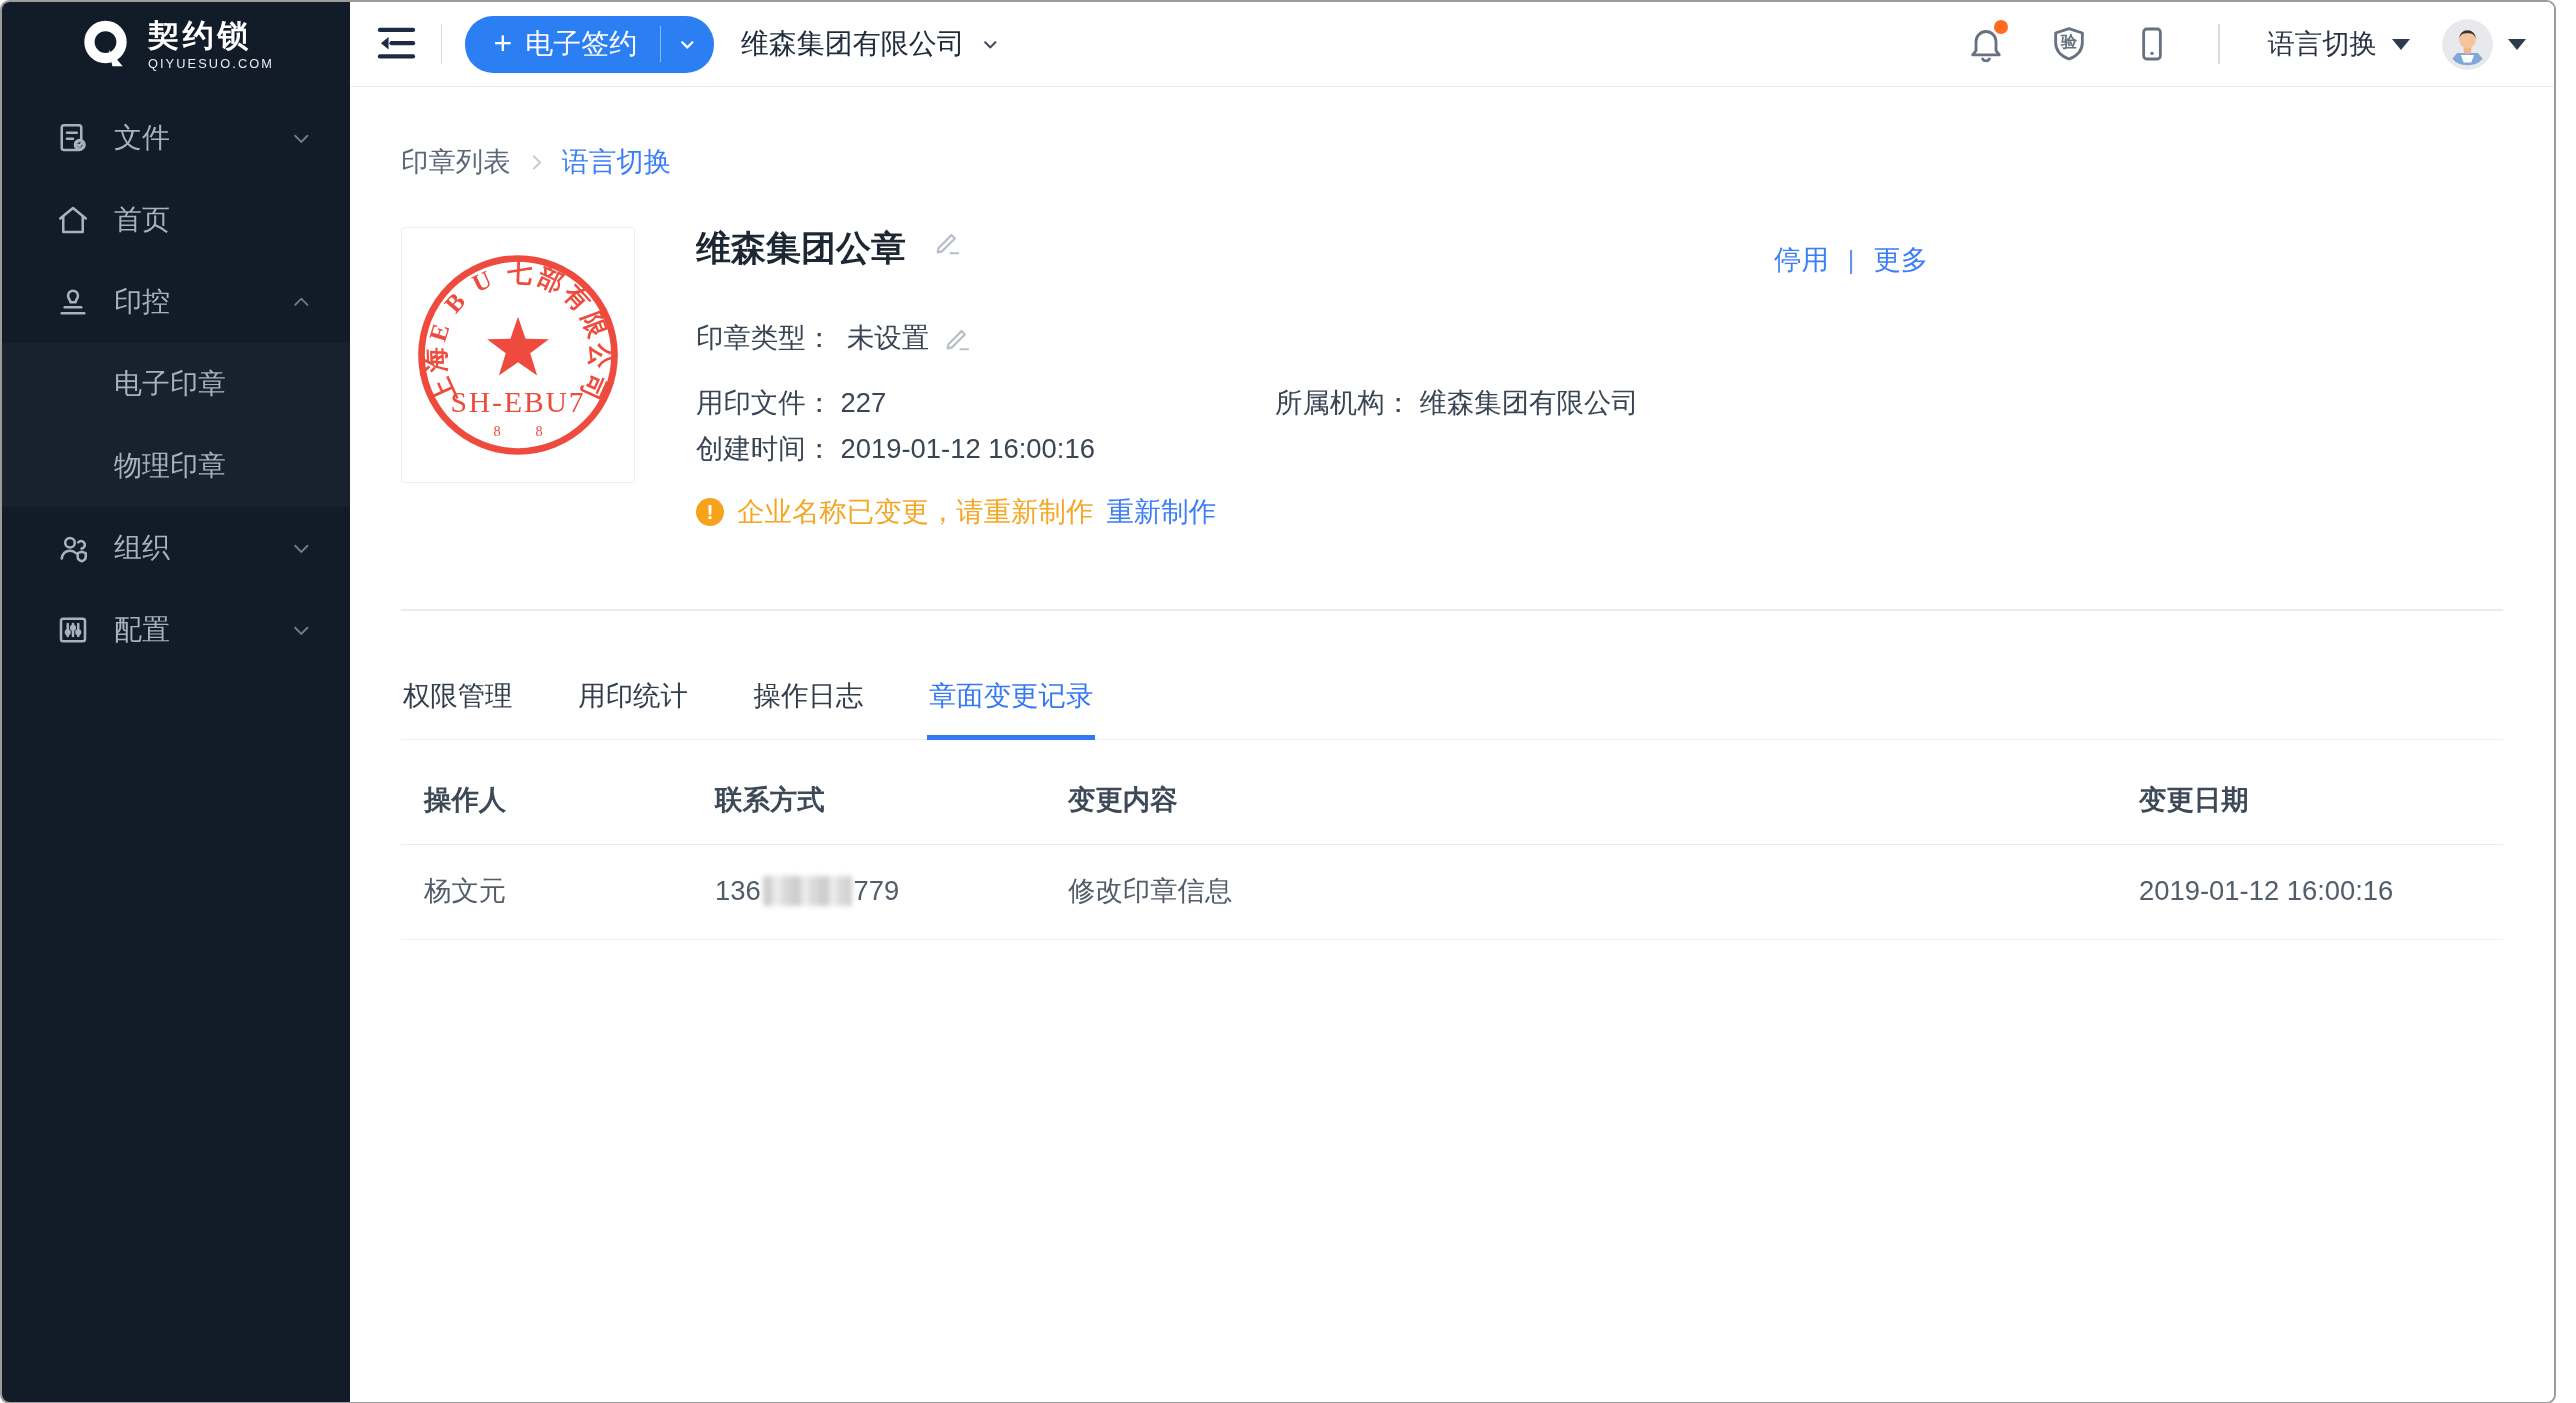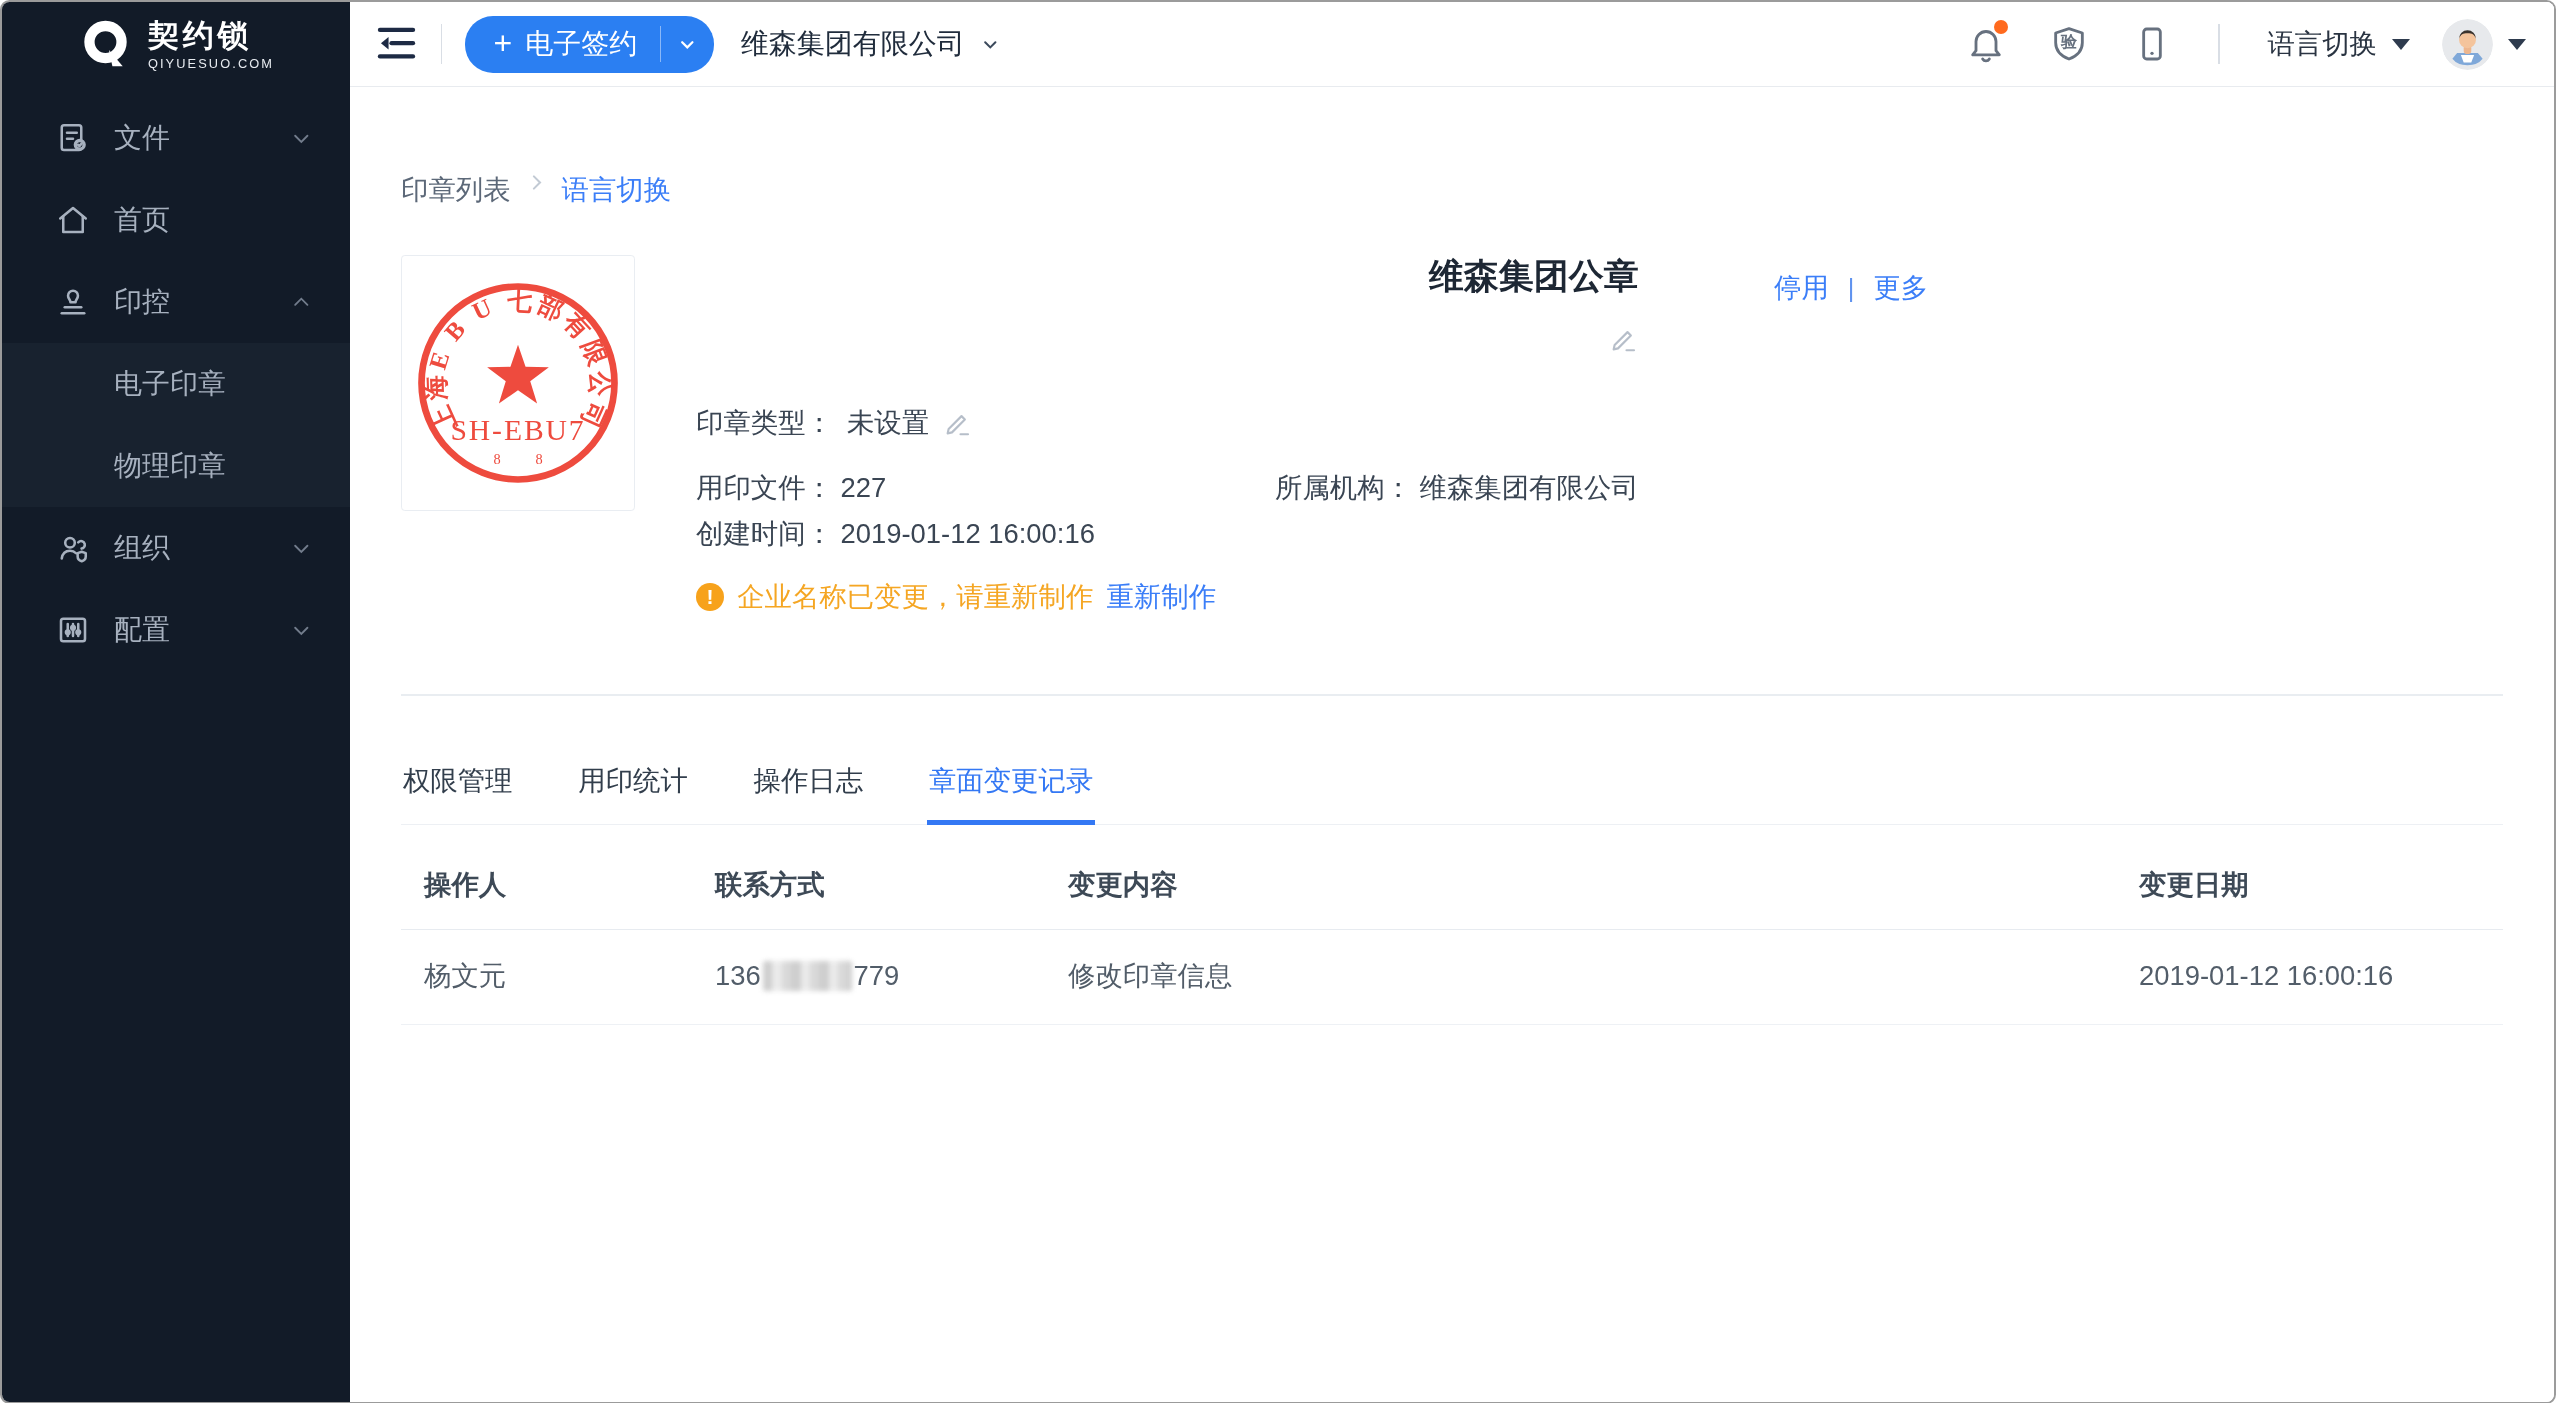--- a/index.html
+++ b/index.html
@@ -54,31 +54,31 @@
   .badge-dot { position:absolute; top:-3.8px; right:-1.9px; width:14px; height:14px; border-radius:50%; background:#ff6a1e; }
   .shield-glyph { position:absolute; top:7.6px; left:0; right:0; text-align:center; font-size:16px; color:#67717f; font-weight:700; }
   .lang { font-size:27.4px; color:#2a3442; margin-left:24.6px; cursor:pointer; }
   .caret-down { width:0; height:0; border-left:9.5px solid transparent; border-right:9.5px solid transparent; border-top:11.3px solid #2e3b4e; margin-left:15px; cursor:pointer; }
   .avatar { width:51px; height:51px; border-radius:50%; overflow:hidden; margin-left:32px; cursor:pointer; flex:none; }
   .avatar svg { width:100%; height:100%; display:block; }
 
   
   .content { flex:1; padding:57px 51px 0 51px; overflow:hidden; }
 
-  .breadcrumb { display:flex; align-items:flex-start; gap:15px; font-size:27.4px;margin-top:28px; }
+  .breadcrumb { display:flex; align-items:center; gap:15px; font-size:27.4px; }
   .bc-parent { color:#5c6878; cursor:pointer; }
   .bc-sep { width:21px; height:21px; }
   .bc-current { color:#3b7ef8; }
 
   .seal-row { margin-top:47px; display:flex; position:relative; }
   .seal-box { width:234px; height:256px; border:1.9px solid #e9edf2; border-radius:3.8px; background:#fff; display:flex; align-items:center; justify-content:center; flex:none; }
   .seal-box svg { width:214px; height:214px; }
 
   .detail { margin-left:61px; }
-  .title-row { display:flex; align-items:flex-end; gap:27px;flex-direction:column; }
+  .title-row { display:flex; align-items:flex-start; gap:27px; }
   .seal-title { font-size:35px; font-weight:700; color:#1d2734; margin:0; line-height:1.2; }
   .pencil { width:30px; height:30px; cursor:pointer; }
   .pencil svg { width:100%; height:100%; display:block; }
 
   .badges { margin-top:21px; display:flex; gap:21px; }
   .badge { height:42px; border-radius:5.7px; display:flex; align-items:center; font-size:25.5px; padding:0 17px; }
   .badge-green { background:#e9f7e9; color:#4db44d; gap:9.5px; }
   .badge-blue { background:#e3effc; color:#4a8cf0; padding:0 19px; }
   .check-icon { width:26.5px; height:26.5px; }
 

